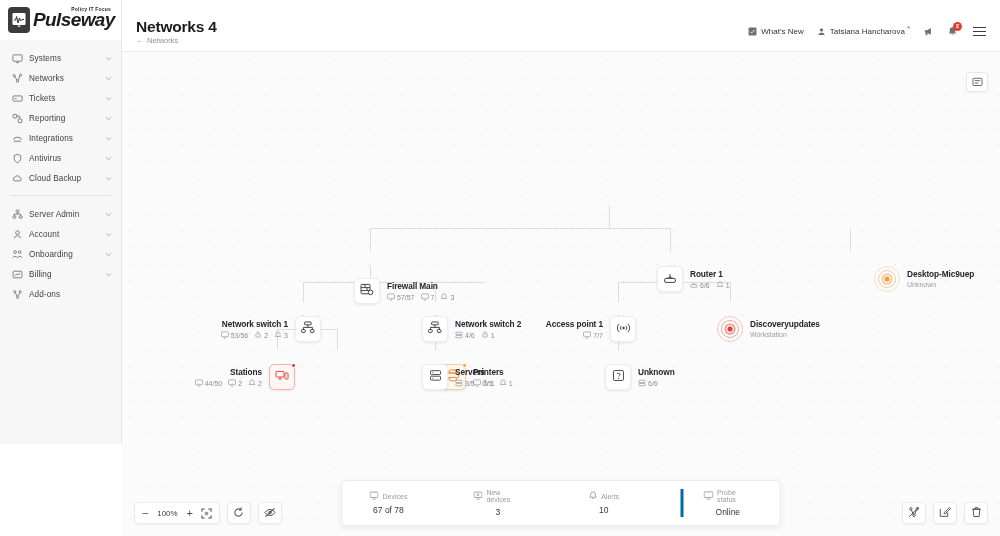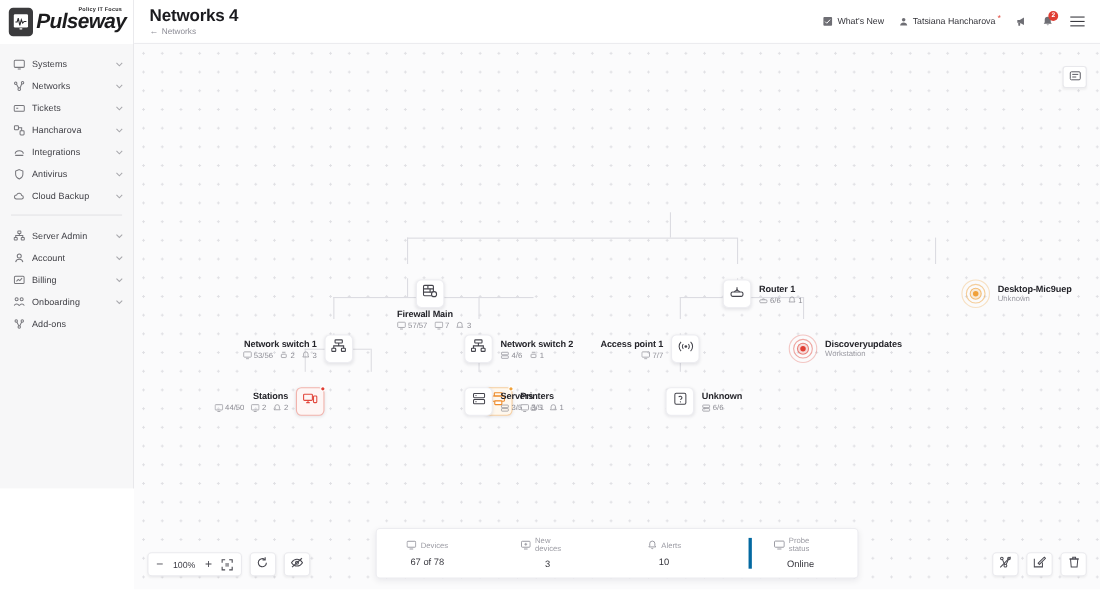--- a/index.html
+++ b/index.html
@@ -43,21 +43,21 @@
   .nav-ico { width: 12px; height: 12px; flex: 0 0 12px; opacity: .75; display: flex; align-items: center; justify-content: center; }
   .nav-ico svg { display:block; }
   .nav-label { margin-left: 6px; white-space: nowrap; letter-spacing: .1px; }
   .nav-chev { position: absolute; right: 9px; opacity: .55; }
   .nav-sep { height: 1px; background: #e3e3e6; margin: 7px 10px 8px 10px; }
 
   
   .main { flex: 1 1 auto; position: relative; display: flex; flex-direction: column; background:#fff; }
   .topbar {
     height: 40px; background: #ffffff; border-bottom: 1px solid #ececef;
-    display: flex; align-items: center; padding: 0 12px 0 14px; position: relative;
+    display: flex; align-items: center; padding: 0 12px 0 14px; position: relative; margin-top: 12px;
   }
   .title-block { display: flex; flex-direction: column; justify-content: center; }
   .page-title { font-size: 15.5px; font-weight: bold; color: #1b1b1f; line-height: 17px; letter-spacing: -.2px; }
   .breadcrumb { font-size: 7.5px; color: #8d8d96; line-height: 11px; display: flex; align-items: center; gap: 3px; }
   .breadcrumb .bc-arrow { font-size: 8px; }
   .top-right { margin-left: auto; display: flex; align-items: center; gap: 13px; }
   .tr-item { display: flex; align-items: center; gap: 4px; font-size: 8px; color: #34343a; cursor: pointer; white-space: nowrap; position: relative; }
   .tr-ico { display: flex; align-items: center; justify-content: center; opacity: .8; }
   .star { color: #e2483d; font-size: 8px; position: relative; top: -3px; margin-left: -2px; }
   .badge {
@@ -221,21 +221,21 @@
       </div>
 
       <div class="nav-item">
         <span class="nav-ico">
           <svg width="11" height="11" viewBox="0 0 12 12">
               <rect x="1.2" y="1.5" width="4" height="4" rx=".8" fill="none" stroke="#4b4b52" stroke-width="1"></rect>
               <rect x="6.8" y="6.5" width="4" height="4" rx=".8" fill="none" stroke="#4b4b52" stroke-width="1"></rect>
               <path d="M5.4 3.5 h3 v3" fill="none" stroke="#4b4b52" stroke-width="1"></path>
             </svg>
         </span>
-        <span class="nav-label">Hancharova</span>
+        <span class="nav-label">Reporting</span>
         <span class="nav-chev">
           <svg width="7" height="5" viewBox="0 0 8 5">
               <polyline points="1,1 4,4 7,1" fill="none" stroke="#6a6a72" stroke-width="1.1"></polyline>
             </svg>
         </span>
       </div>
 
 
       <div class="nav-item">
         <span class="nav-ico">
@@ -311,41 +311,41 @@
         <span class="nav-chev">
           <svg width="7" height="5" viewBox="0 0 8 5">
               <polyline points="1,1 4,4 7,1" fill="none" stroke="#6a6a72" stroke-width="1.1"></polyline>
             </svg>
         </span>
       </div>
 
       <div class="nav-item">
         <span class="nav-ico">
           <svg width="11" height="11" viewBox="0 0 12 12">
-              <rect x="1.2" y="2.4" width="9.6" height="7.2" rx="1" fill="none" stroke="#4b4b52" stroke-width="1"></rect>
-              <polyline points="3.2,7.4 5,5.4 6.6,6.6 8.8,4.2" fill="none" stroke="#4b4b52" stroke-width="1"></polyline>
-            </svg>
-        </span>
-        <span class="nav-label">Billing</span>
-        <span class="nav-chev">
-          <svg width="7" height="5" viewBox="0 0 8 5">
-              <polyline points="1,1 4,4 7,1" fill="none" stroke="#6a6a72" stroke-width="1.1"></polyline>
-            </svg>
-        </span>
-      </div>
-
-      <div class="nav-item">
-        <span class="nav-ico">
-          <svg width="11" height="11" viewBox="0 0 12 12">
               <circle cx="3.4" cy="3.4" r="1.5" fill="none" stroke="#4b4b52" stroke-width="1"></circle>
               <circle cx="8.4" cy="3.4" r="1.5" fill="none" stroke="#4b4b52" stroke-width="1"></circle>
               <path d="M1 9.6 a2.6 2.6 0 0 1 4.8 0 M6.2 9.6 a2.6 2.6 0 0 1 4.8 0" fill="none" stroke="#4b4b52" stroke-width="1"></path>
             </svg>
         </span>
         <span class="nav-label">Onboarding</span>
+        <span class="nav-chev">
+          <svg width="7" height="5" viewBox="0 0 8 5">
+              <polyline points="1,1 4,4 7,1" fill="none" stroke="#6a6a72" stroke-width="1.1"></polyline>
+            </svg>
+        </span>
+      </div>
+
+      <div class="nav-item">
+        <span class="nav-ico">
+          <svg width="11" height="11" viewBox="0 0 12 12">
+              <rect x="1.2" y="2.4" width="9.6" height="7.2" rx="1" fill="none" stroke="#4b4b52" stroke-width="1"></rect>
+              <polyline points="3.2,7.4 5,5.4 6.6,6.6 8.8,4.2" fill="none" stroke="#4b4b52" stroke-width="1"></polyline>
+            </svg>
+        </span>
+        <span class="nav-label">Billing</span>
         <span class="nav-chev">
           <svg width="7" height="5" viewBox="0 0 8 5">
               <polyline points="1,1 4,4 7,1" fill="none" stroke="#6a6a72" stroke-width="1.1"></polyline>
             </svg>
         </span>
       </div>
 
       <div class="nav-item">
         <span class="nav-ico">
           <svg width="11" height="11" viewBox="0 0 12 12">
@@ -452,21 +452,21 @@
       <div class="edge v" style="left:548px; top:213px; height:17px;"></div>
       <div class="edge h" style="left:496px; top:230px; width:112px;"></div>
       <div class="edge v" style="left:496px; top:230px; height:20px;"></div>
       <div class="edge v" style="left:608px; top:230px; height:20px;"></div>
 
       <div class="edge v" style="left:496px; top:263px; height:35px;"></div>
 
       <div class="edge v" style="left:728px; top:176px; height:24px;"></div>
 
 
-      <div class="node" style="left:232px; top:214px;flex-direction:column;">
+      <div class="node" style="left:232px; top:226px;">
         <div class="node-box">
           <span>
             <svg width="14" height="13" viewBox="0 0 14 13">
                 <rect x="1" y="1.4" width="9" height="9.4" rx="1" fill="none" stroke="#44444c" stroke-width="1"></rect>
                 <line x1="1" y1="4.6" x2="10" y2="4.6" stroke="#44444c" stroke-width="1"></line>
                 <line x1="1" y1="7.6" x2="10" y2="7.6" stroke="#44444c" stroke-width="1"></line>
                 <line x1="5" y1="1.4" x2="5" y2="4.6" stroke="#44444c" stroke-width="1"></line>
                 <line x1="7" y1="4.6" x2="7" y2="7.6" stroke="#44444c" stroke-width="1"></line>
                 <circle cx="10.6" cy="9.4" r="2.3" fill="#fff" stroke="#44444c" stroke-width="1"></circle>
               </svg>

